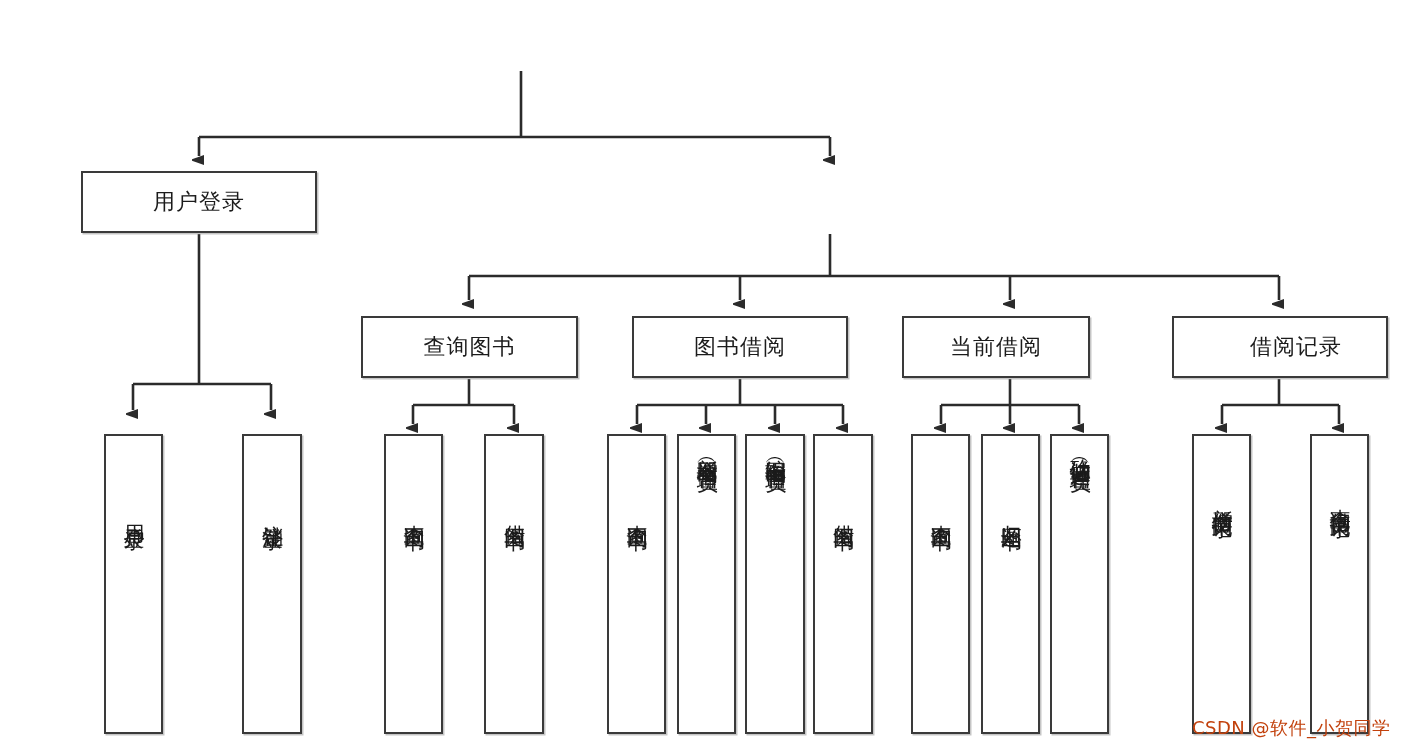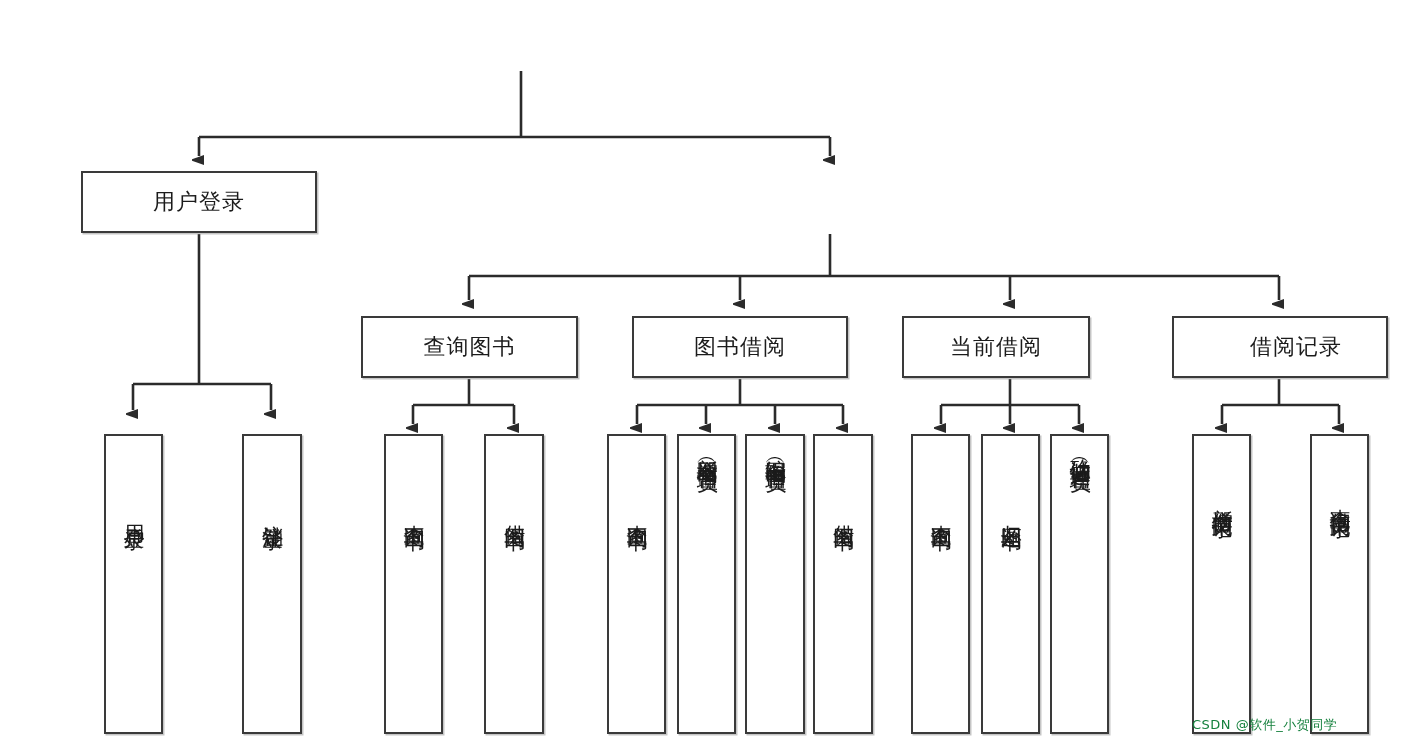--- a/index.html
+++ b/index.html
@@ -62,22 +62,22 @@
     white-space: nowrap;
   }
   .node.v.mid .label {
     margin-top: 66px;
   }
   .node.v.mid2 .label {
     margin-top: 50px;
   }
   .watermark {
     position: absolute;
-    color: #15803d;
-    font-size: 13px;
+    color: #c2410c;
+    font-size: 18px;
     white-space: nowrap;
     letter-spacing: 0.5px;
   }
 </style>
 </head>
 <body>
 
 <div id="canvas">
 
   <svg id="wires" viewBox="0 0 1405 747">

